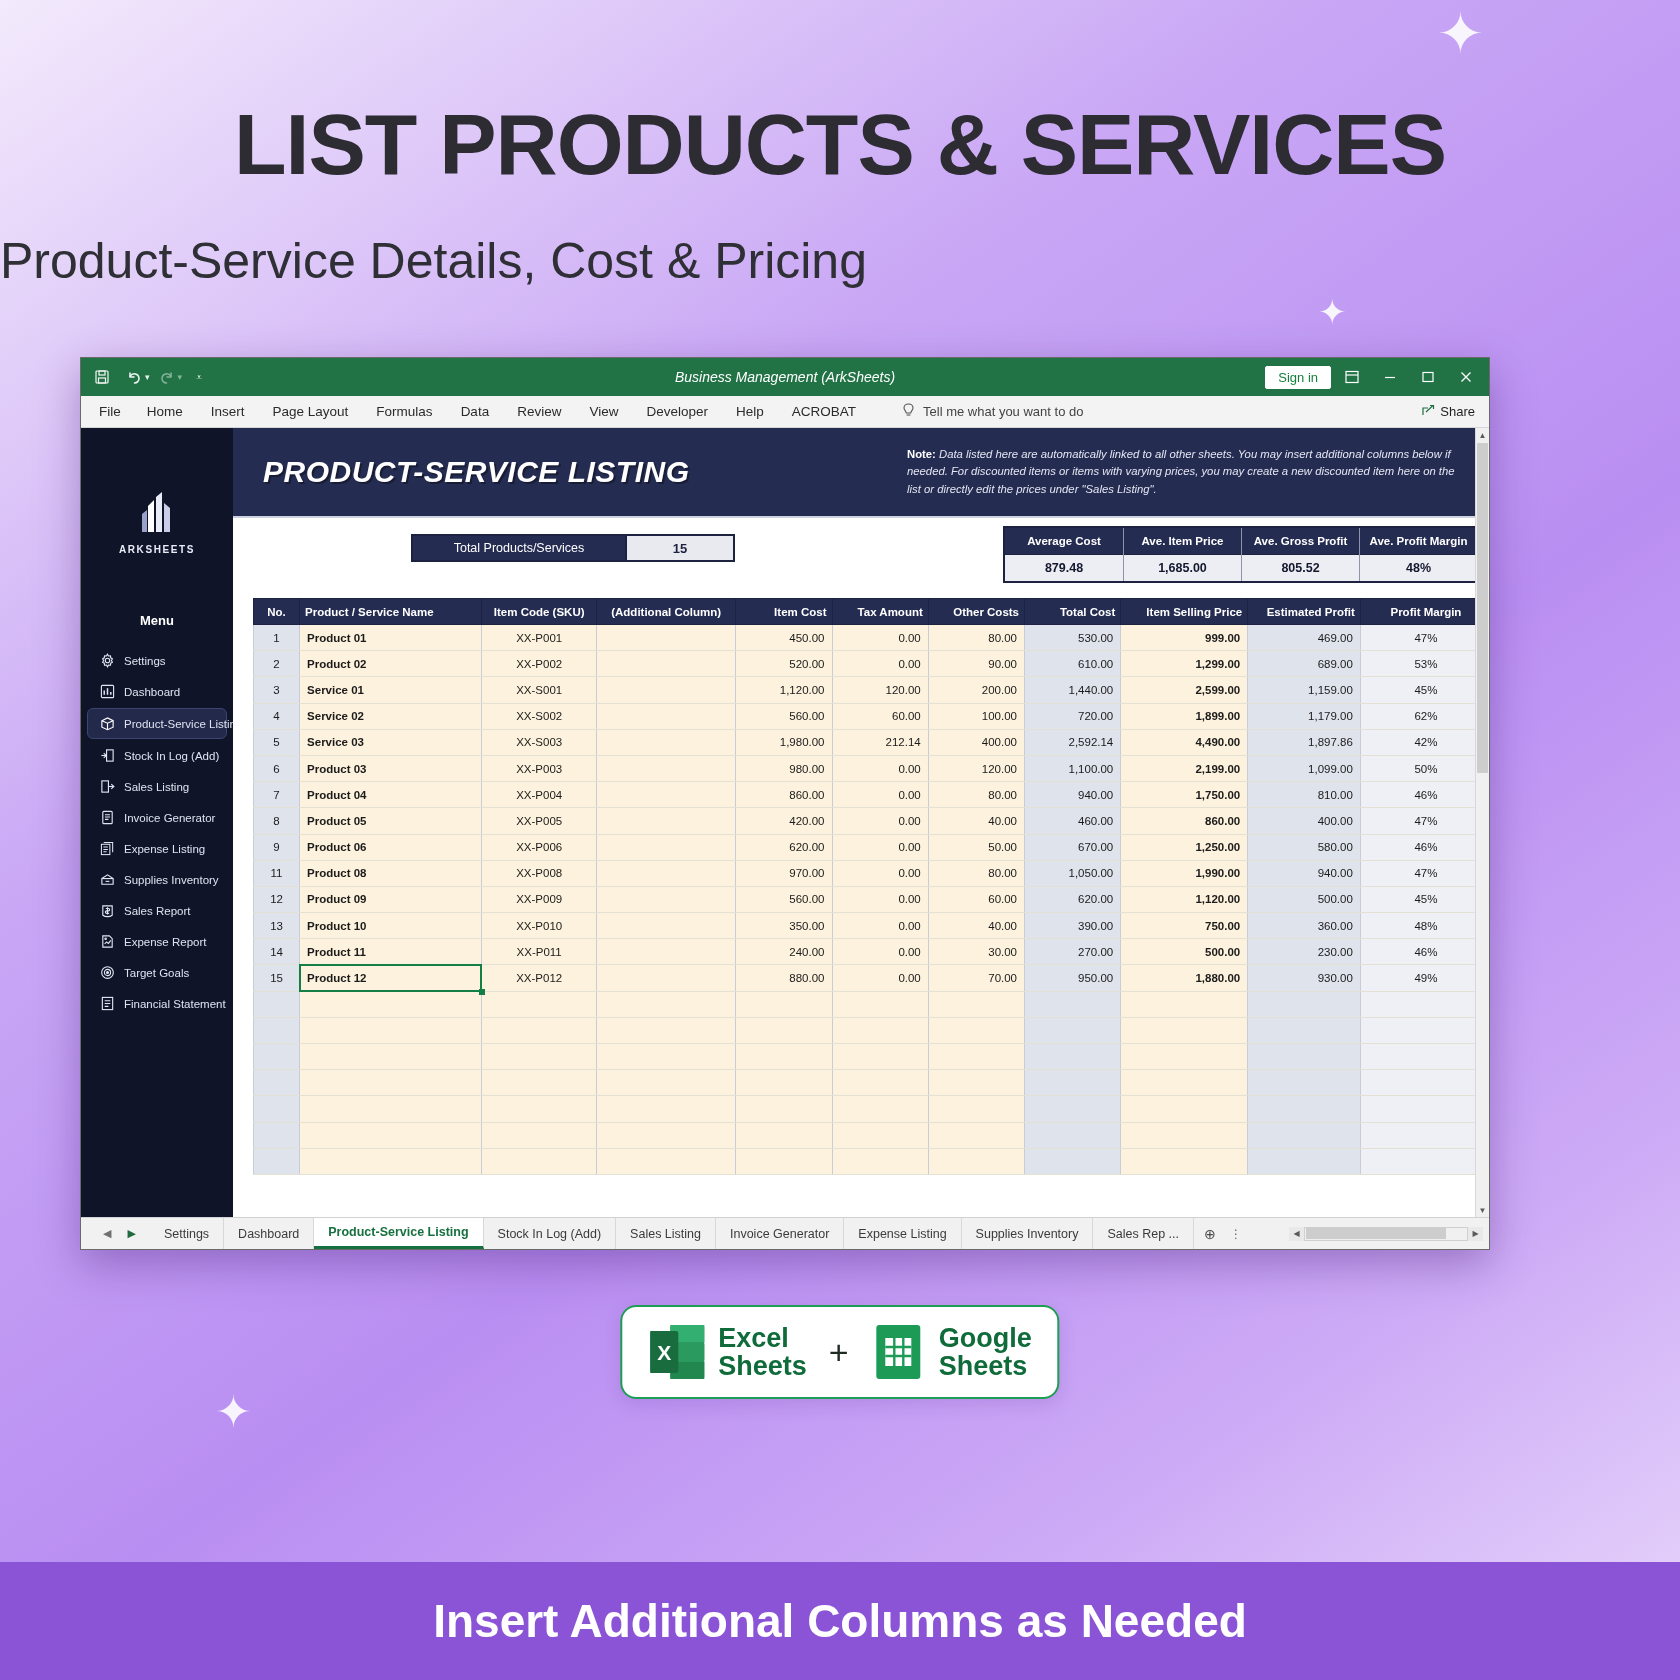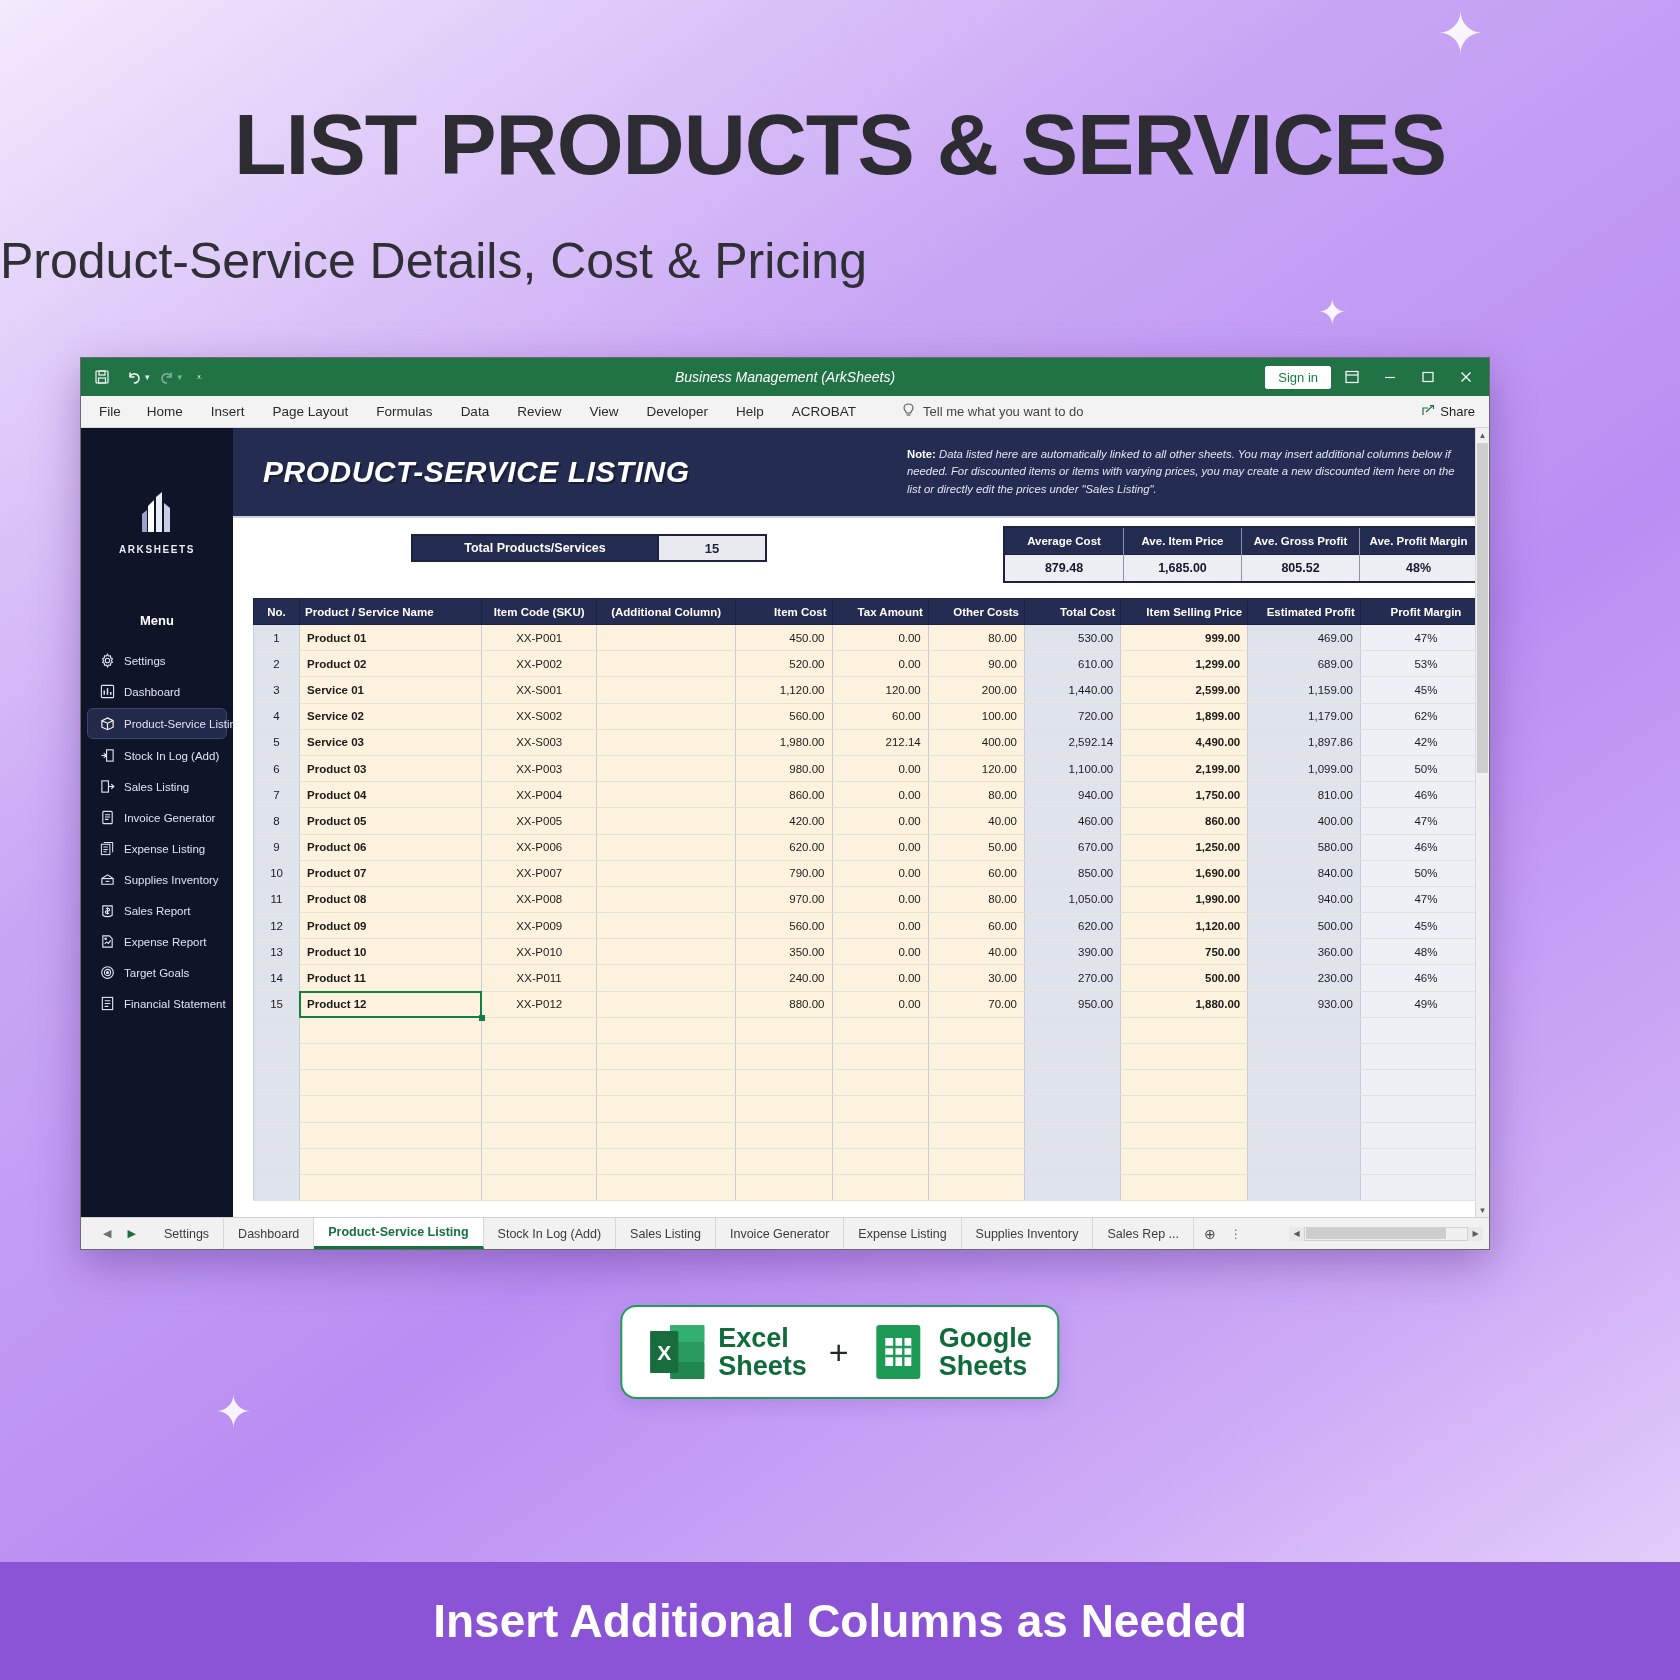--- a/index.html
+++ b/index.html
@@ -112,22 +112,22 @@
   }
   .ws-note b { font-style: normal; font-weight: 700; color: #fff; }
 
   .ws-sub { height: 80px; position: relative; background:#fff; }
 
   .total-box {
     position: absolute; left: 178px; top: 16px; display: flex;
     border: 2px solid #1d2240; height: 28px;
   }
   .total-label {
-    background: #252c52; color: #fff; font-size: 12.5px; font-weight: 700;
-    width: 244px; display: flex; align-items: center; justify-content: center;
+    background: #252c52; color: #fff; font-size: 12.5px; font-weight: 400;
+    width: 212px; display: flex; align-items: center; justify-content: center;
   }
   .total-value {
     background: #e8eaf0; color: #1d2240; font-size: 13px; font-weight: 700;
     width: 108px; display: flex; align-items: center; justify-content: center;
     border-left: 2px solid #1d2240;
   }
 
   .stats {
     position: absolute; right: 10px; top: 8px; display: flex;
     border: 2px solid #1d2240;
@@ -619,33 +619,20 @@
                 <td class="c-add"></td>
                 <td class="c-cost">620.00</td>
                 <td class="c-tax">0.00</td>
                 <td class="c-oth">50.00</td>
                 <td class="c-tot">670.00</td>
                 <td class="c-sell">1,250.00</td>
                 <td class="c-est">580.00</td>
                 <td class="c-mar">46%</td>
               </tr>
               <tr>
-                <td class="c-no">10</td>
-                <td class="c-name">Product 07</td>
-                <td class="c-sku">XX-P007</td>
-                <td class="c-add"></td>
-                <td class="c-cost">790.00</td>
-                <td class="c-tax">0.00</td>
-                <td class="c-oth">60.00</td>
-                <td class="c-tot">850.00</td>
-                <td class="c-sell">1,690.00</td>
-                <td class="c-est">840.00</td>
-                <td class="c-mar">50%</td>
-              </tr>
-              <tr>
                 <td class="c-no">11</td>
                 <td class="c-name">Product 08</td>
                 <td class="c-sku">XX-P008</td>
                 <td class="c-add"></td>
                 <td class="c-cost">970.00</td>
                 <td class="c-tax">0.00</td>
                 <td class="c-oth">80.00</td>
                 <td class="c-tot">1,050.00</td>
                 <td class="c-sell">1,990.00</td>
                 <td class="c-est">940.00</td>

